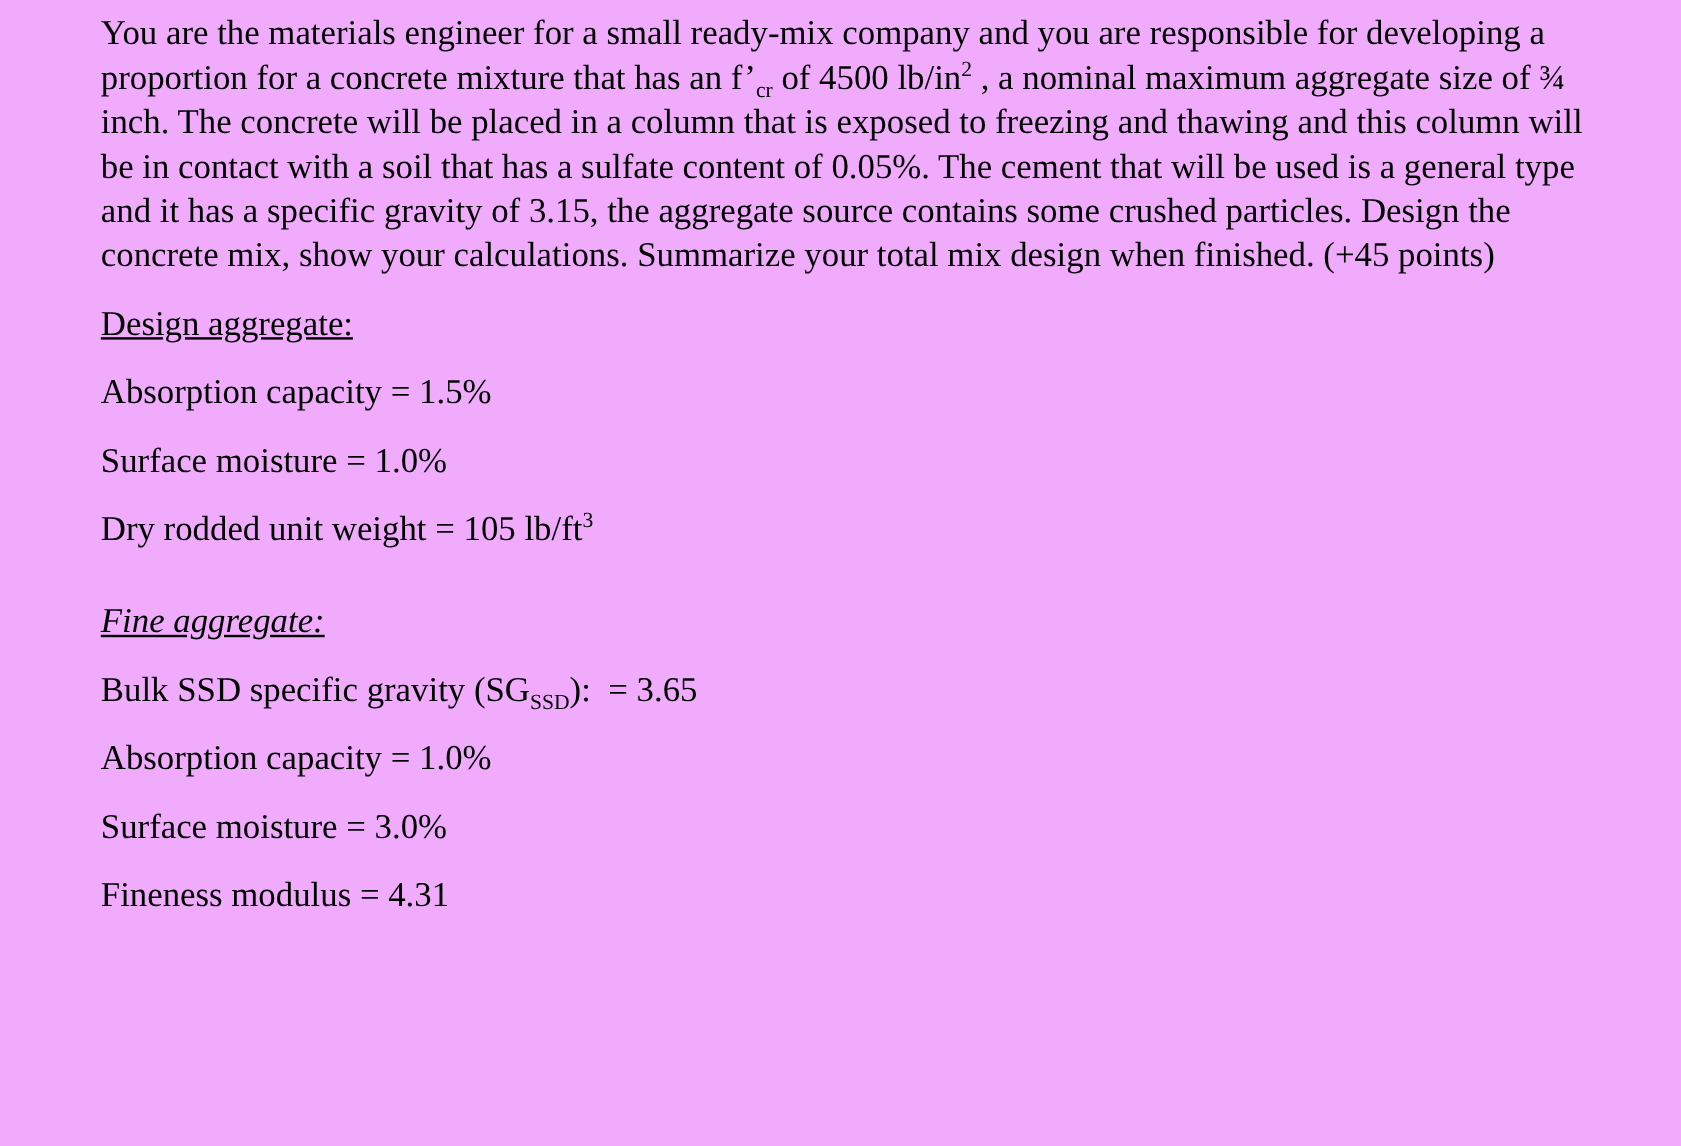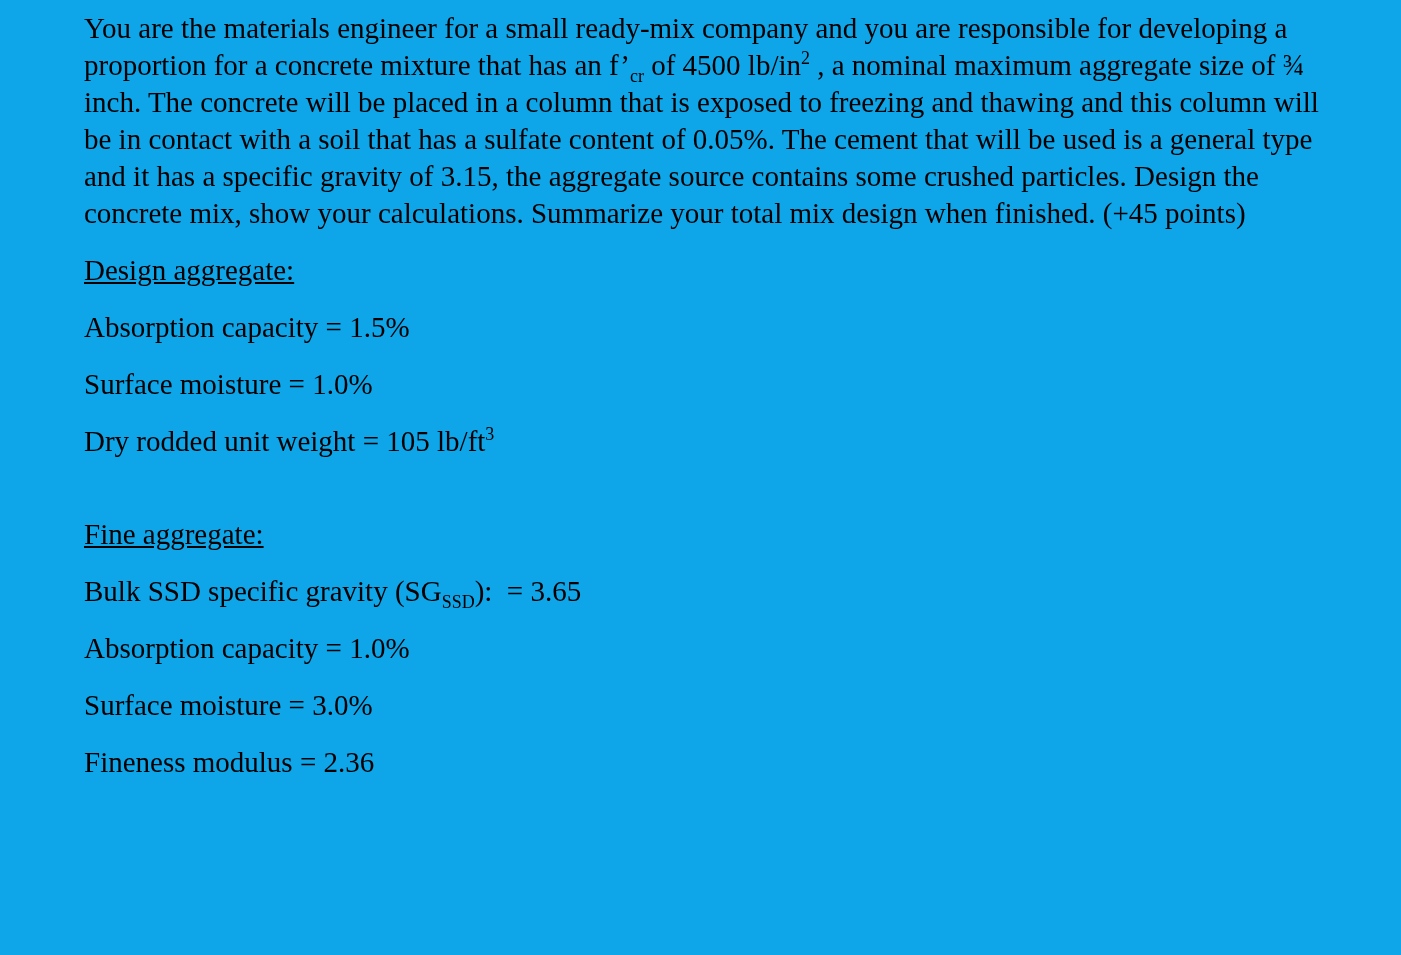--- a/index.html
+++ b/index.html
@@ -9,35 +9,36 @@
     color: #000000;
   }
   .doc {
     width: 1401px;
     height: 955px;
     box-sizing: border-box;
     padding: 10px 60px 0 84px;
     font-family: "Liberation Serif", "DejaVu Serif", serif;
     font-size: 29px;
     line-height: 37px;
-    background: #0ea5e9;
+    background: #f0abfc;
     overflow: hidden;
   }
   .para {
     margin: 0 0 20px 0;
     max-width: 1245px;
   }
   .prop {
     white-space: pre-wrap; 
   }
   .heading {
     text-decoration: underline;
   }
   .section-gap {
-    margin-top: 56px;
+    margin-top: 40px;
+    font-style: italic;
   }
   .sub {
     font-size: 62%;
     vertical-align: sub;
     line-height: 0;
   }
   .sup {
     font-size: 62%;
     vertical-align: super;
     line-height: 0;
@@ -61,15 +62,15 @@
   <p class="para prop"><span>Dry rodded unit weight = 105 lb/ft</span><span class="sup">3</span></p>
 
   <p class="para heading section-gap">Fine aggregate:</p>
 
   <p class="para prop"><span>Bulk SSD specific gravity (SG</span><span class="sub">SSD</span><span>):  = 3.65</span></p>
 
   <p class="para prop">Absorption capacity = 1.0%</p>
 
   <p class="para prop">Surface moisture = 3.0%</p>
 
-  <p class="para prop">Fineness modulus = 2.36</p>
+  <p class="para prop">Fineness modulus = 4.31</p>
 
 </div>
 
 </body></html>

